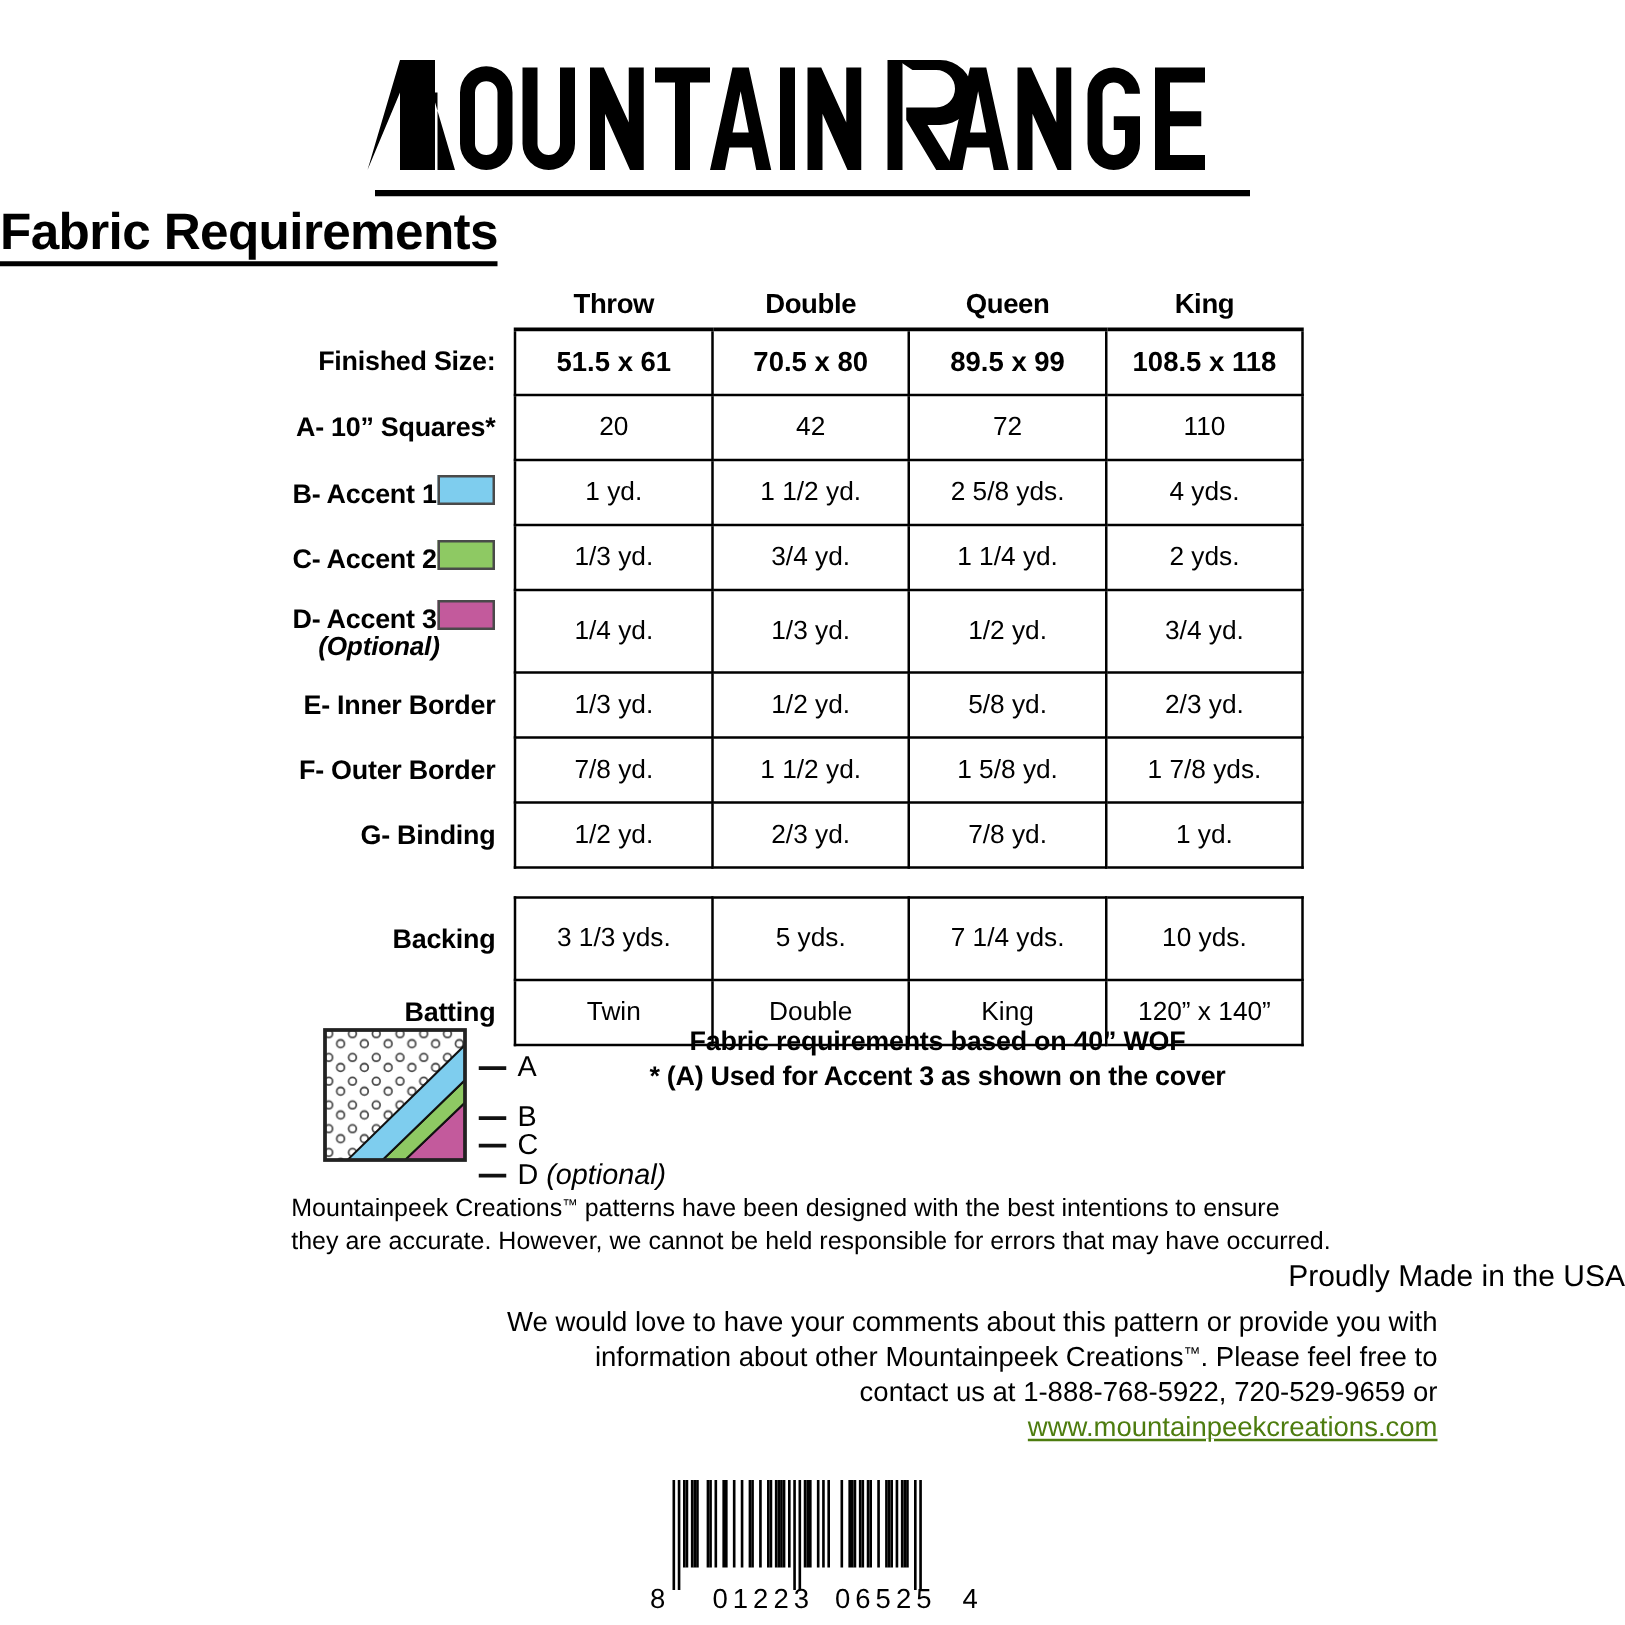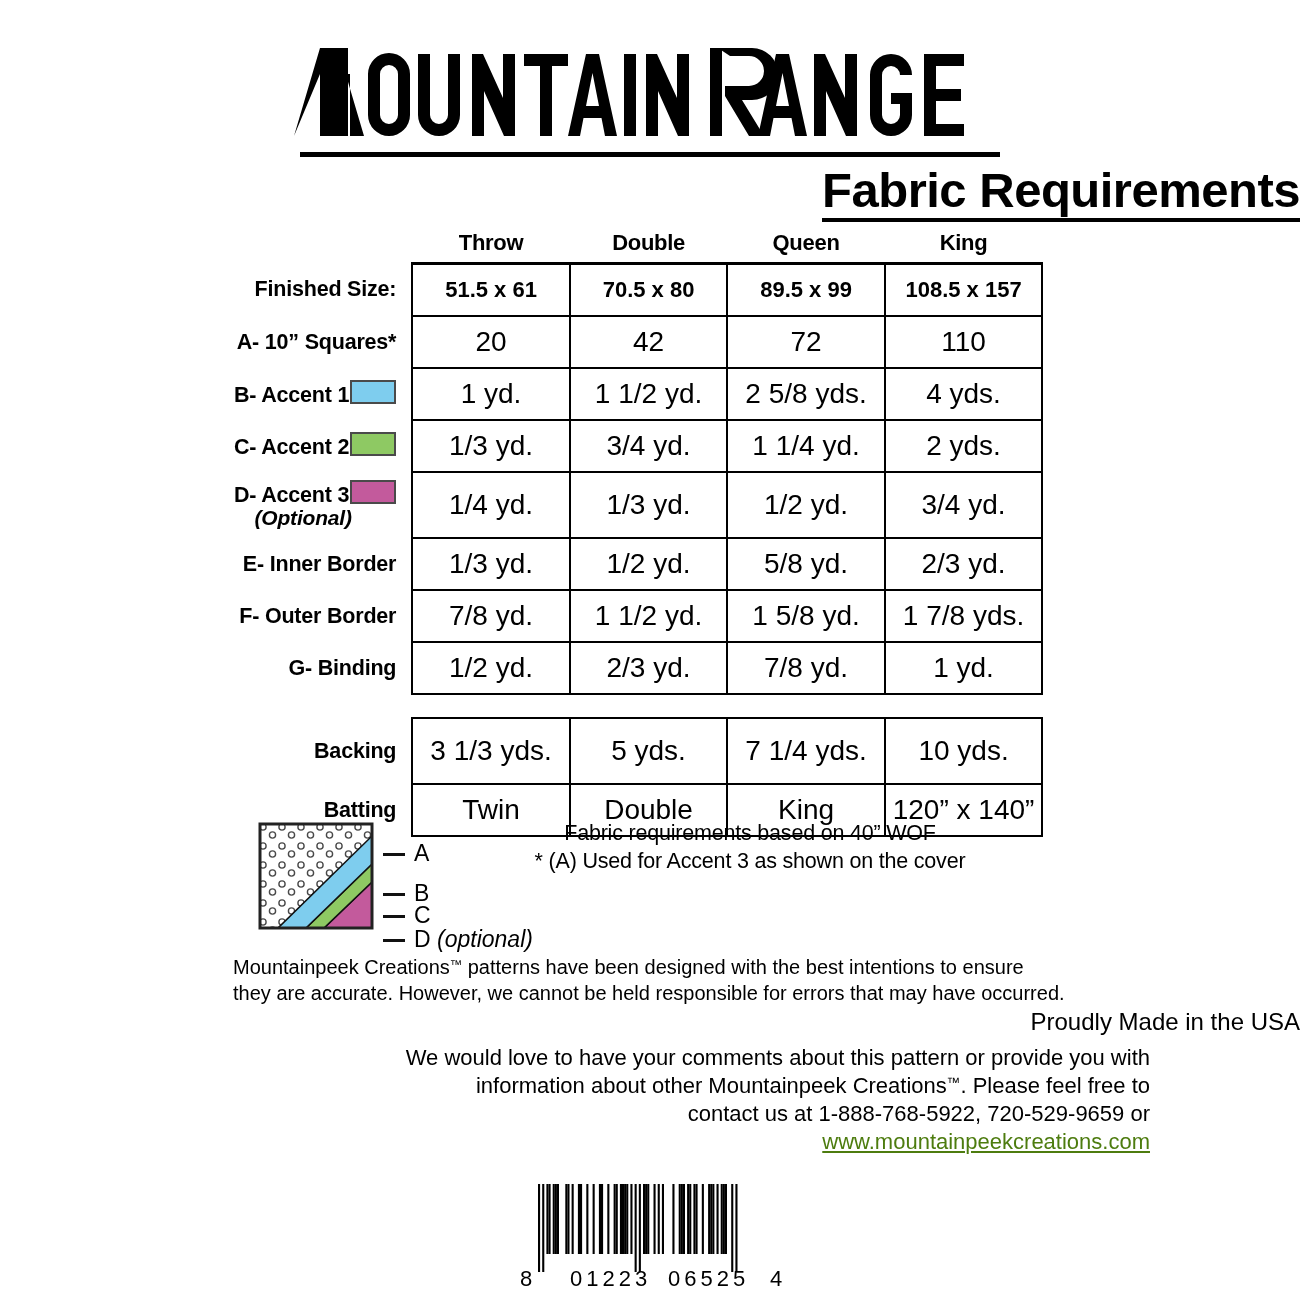--- a/index.html
+++ b/index.html
@@ -30,22 +30,22 @@
     left: 300px; top: 152px;
     width: 700px; height: 5px;
     background: #000;
   }
 
   
   .subtitle {
     position: absolute;
     left: 0; top: 162px;
     width: 1300px;
-    text-align: right;
-    font-size: 49px;
+    text-align: left;
+    font-size: 41px;
     font-weight: bold;
     letter-spacing: -0.5px;
   }
   .subtitle span {
     border-bottom: 4px solid #000;
     padding-bottom: 1px;
   }
 
   
   .table-area {
@@ -79,21 +79,21 @@
     text-align: right;
     font-weight: bold;
     font-size: 21.5px;
     padding-right: 15px;
     white-space: nowrap;
     letter-spacing: -0.2px;
   }
   table.fabric td.cell {
     border: 2.5px solid #000;
     text-align: center;
-    font-size: 28px;
+    font-size: 21px;
     font-weight: normal;
     height: 50px;
     padding: 0;
   }
   table.fabric tr.r-finished td.cell { font-weight: bold; font-size: 22px; }
   table.fabric tr.r-finished td.cell,
   table.fabric tr.r-finished td.cell.first { border-top: 3px solid #000; }
 
   table.fabric tr.r-optional td.cell { height: 64px; }
   table.fabric tr.r-backing td.cell  { height: 64px; }
@@ -140,21 +140,21 @@
   }
   .legend-opt { font-style: italic; }
 
   
   .notes {
     position: absolute;
     left: 440px; top: 820px;
     width: 620px;
     text-align: center;
     font-size: 21.5px;
-    font-weight: normal;
+    font-weight: bold;
     line-height: 1.28;
     letter-spacing: -0.2px;
   }
 
   
   .disclaimer {
     position: absolute;
     left: 233px; top: 954px;
     width: 832px;
     font-size: 20px;
@@ -248,21 +248,21 @@
         <th class="colhead">Queen</th>
         <th class="colhead">King</th>
       </tr>
     </thead>
     <tbody>
         <tr class="r-finished">
           <td class="rowlabel"><span class="label-main">Finished Size:</span></td>
           <td class="cell first">51.5 x 61</td>
           <td class="cell">70.5 x 80</td>
           <td class="cell">89.5 x 99</td>
-          <td class="cell">108.5 x 157</td>
+          <td class="cell">108.5 x 118</td>
         </tr>
         <tr>
           <td class="rowlabel"><span class="label-main">A- 10” Squares*</span></td>
           <td class="cell first">20</td>
           <td class="cell">42</td>
           <td class="cell">72</td>
           <td class="cell">110</td>
         </tr>
         <tr>
           <td class="rowlabel"><span class="label-main">B- Accent 1</span><span class="swatch" style="background: rgb(126, 205, 238);"></span></td>

